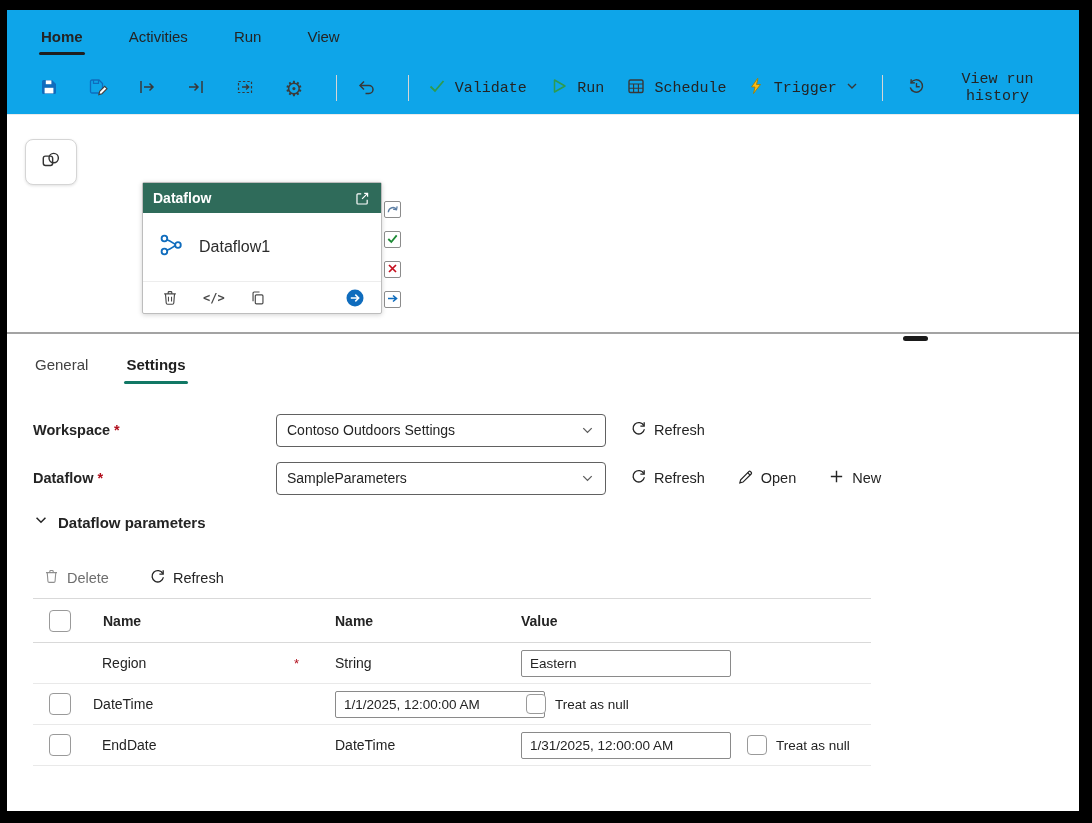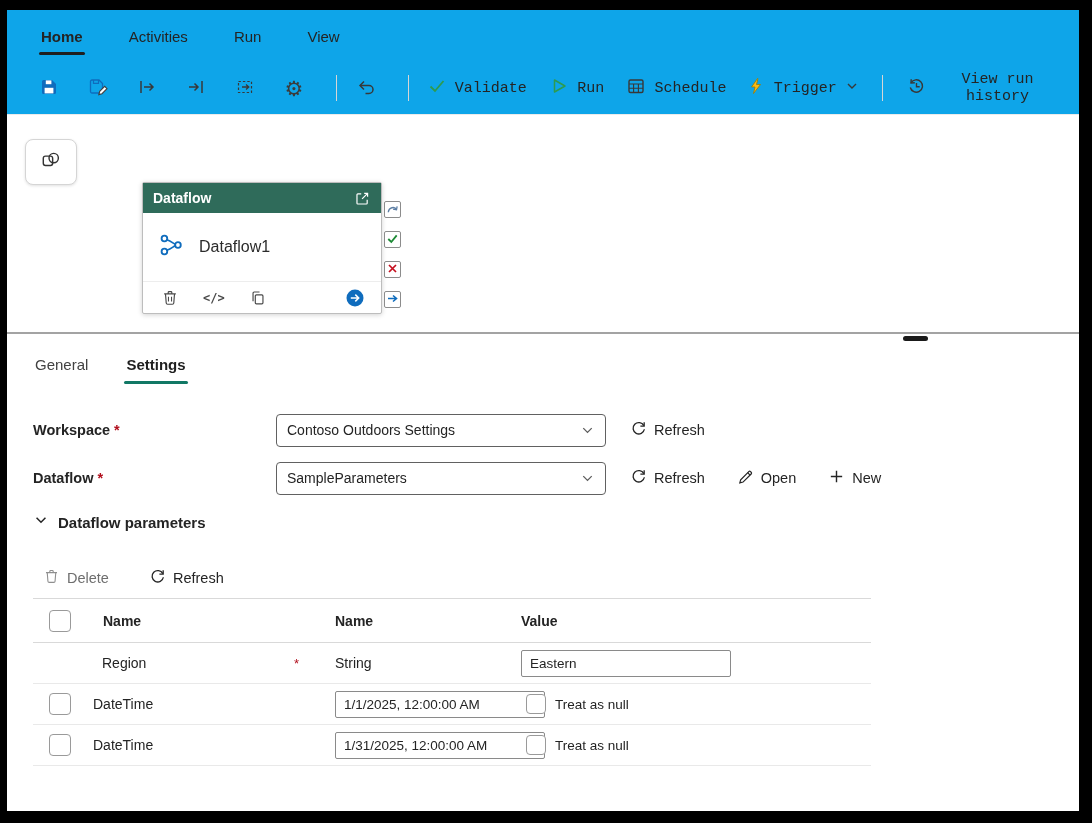--- a/index.html
+++ b/index.html
@@ -427,20 +427,23 @@
         <div class="null-cell">
           <div class="checkbox small"></div>
           <span class="null-label">Treat as null</span>
         </div>
       </div>
 
       <div class="pt-row">
         <div class="cb-cell">
             <div class="checkbox"></div>
           </div>
+        <div class="name-cell">
+            <span>EndDate</span>
+          </div>
         <div class="type-cell">DateTime</div>
         <div class="value-cell">
           <input type="text" value="1/31/2025, 12:00:00 AM" style="">
         </div>
         <div class="null-cell">
           <div class="checkbox small"></div>
           <span class="null-label">Treat as null</span>
         </div>
       </div>
     </div>

